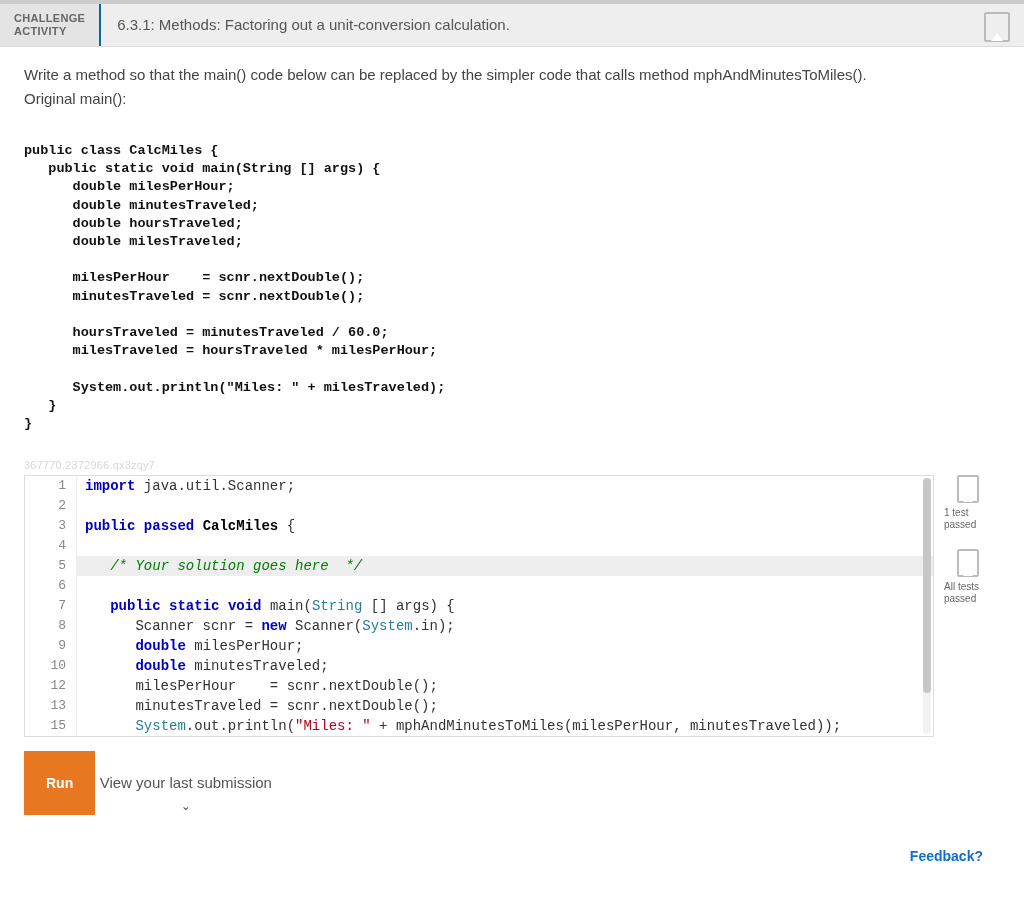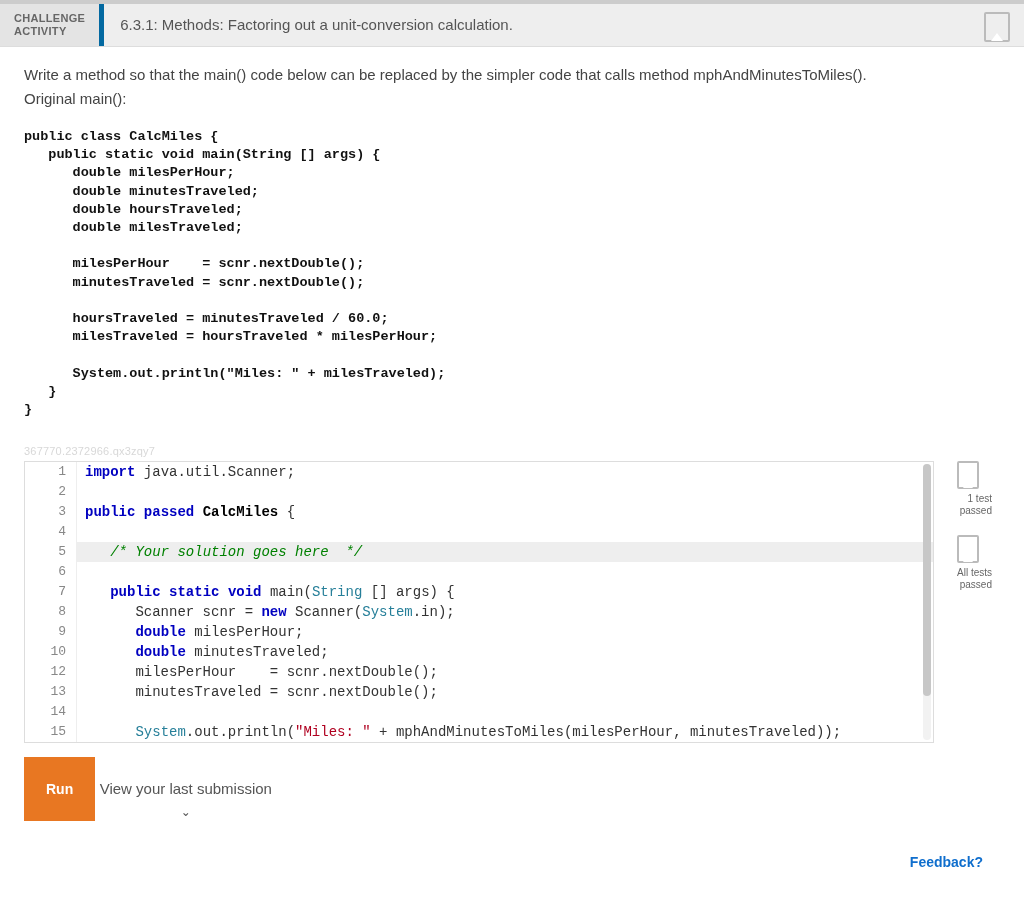--- a/index.html
+++ b/index.html
@@ -1,42 +1,42 @@
 <!DOCTYPE html>
 <html><head>
 <meta charset="utf-8">
 <style>
 * { box-sizing: border-box; margin: 0; padding: 0; }
 body { font-family: -apple-system, Helvetica, Arial, sans-serif; background: #fff; color: #333; width: 1024px; }
 .top-border { height: 4px; background: #ccc; box-shadow: 0 1px 2px rgba(0,0,0,0.15); }
 .header { background: #eeeeee; display: flex; align-items: stretch; border-bottom: 1px solid #ddd; }
-.header-label { background: #e4e4e4; padding: 8px 14px; font-size: 11px; font-weight: 700; color: #666; line-height: 1.2; letter-spacing: 0.3px; border-right: 5px solid #0369a1; }
+.header-label { background: #e4e4e4; padding: 8px 14px; font-size: 11px; font-weight: 700; color: #666; line-height: 1.2; letter-spacing: 0.3px; border-right: 2px solid #0369a1; }
 .header-title { padding: 12px 16px; font-size: 15px; color: #555; flex: 1; }
 .bookmark { width: 26px; height: 30px; margin: 8px 14px 0 0; border: 2px solid #bbb; border-radius: 2px; position: relative; align-self: flex-start; }
 .bookmark::after { content:''; position:absolute; bottom:-1px; left:50%; transform:translateX(-50%); border-left:6px solid transparent; border-right:6px solid transparent; border-bottom:8px solid #fff; }
 .content { padding: 16px 24px 24px; }
-.instructions { font-size: 15px; color: #444; line-height: 1.55; margin-bottom: 18px; font-weight: 300; }
+.instructions { font-size: 15px; color: #444; line-height: 1.55; margin-bottom: 32px; font-weight: 300; }
 .code-static { font-family: "Courier New", monospace; font-size: 13.5px; white-space: pre; color: #111; font-weight: 600; line-height: 1.35; margin-bottom: 26px; }
 .watermark { font-size: 11px; color: #d8d8d8; margin-bottom: 4px; letter-spacing: 0.2px; }
 .editor-row { display: flex; align-items: flex-start; }
 .editor { flex: 1; border: 1px solid #ddd; background: #fff; font-family: "Courier New", monospace; font-size: 14px; position: relative; max-width: 910px; }
 .scrollwrap { max-height: 304px; overflow: hidden; position: relative; }
 .line { display: flex; min-height: 20px; }
 .gutter { width: 52px; text-align: right; padding-right: 10px; color: #888; background: #fff; user-select: none; font-size: 13px; line-height: 20px; border-right: 1px solid #eee; }
 .codecell { padding-left: 8px; white-space: pre; line-height: 20px; flex: 1; }
 .hl { background: #eeeeee; }
 .tok-kw { color: #0000c0; font-weight: 600; }
 .tok-type { color: #267f99; }
 .tok-cls { color: #000; font-weight: 700; }
 .tok-str { color: #b00020; }
 .tok-com { color: #008000; font-style: italic; }
 .scrollbar { position: absolute; right: 2px; top: 2px; bottom: 2px; width: 8px; background: #f2f2f2; border-radius: 4px; }
 .sb-thumb { position: absolute; left: 0; right: 0; top: 0; height: 84%; background: #c7c7c7; border-radius: 4px; }
 .side-status { width: 58px; padding-left: 10px; }
-.status-item { text-align: right; margin-bottom: 18px; }
+.status-item { text-align: left; margin-bottom: 18px; }
 .status-icon { width: 22px; height: 28px; margin: 0 auto 4px; border: 2px solid #bbb; border-radius: 2px; position: relative; }
 .status-icon::after { content:''; position:absolute; bottom:-1px; left:50%; transform:translateX(-50%); border-left:5px solid transparent; border-right:5px solid transparent; border-bottom:7px solid #fff; }
 .status-text { font-size: 10px; color: #666; line-height: 1.2; }
 .run-btn { background: #e87722; color: #fff; border: none; padding: 24px 22px; font-size: 14px; font-weight: 600; margin-top: 14px; cursor: pointer; }
 .view-sub { margin-top: 18px; font-size: 15px; color: #555; font-weight: 300; cursor: pointer; display: inline-flex; align-items: center; gap: 8px; flex-direction: column; }
 .chev { font-size: 12px; }
 .feedback { text-align: right; padding: 8px 41px 20px; margin-left: 48px; }
 .feedback a { color: #0f6ecd; font-size: 14px; font-weight: 600; text-decoration: none; }
 </style>
 </head>
@@ -123,24 +123,20 @@
           </div>
           <div class="line">
             <div class="gutter">12</div>
             <div class="codecell"><span>      milesPerHour    = scnr.nextDouble();</span></div>
           </div>
           <div class="line">
             <div class="gutter">13</div>
             <div class="codecell"><span>      minutesTraveled = scnr.nextDouble();</span></div>
           </div>
           <div class="line">
-            <div class="gutter">14</div>
-            <div class="codecell"></div>
-          </div>
-          <div class="line">
             <div class="gutter">15</div>
             <div class="codecell"><span>      </span><span class="tok-type">System</span><span>.out.println(</span><span class="tok-str">"Miles: "</span><span> + mphAndMinutesToMiles(milesPerHour, minutesTraveled));</span></div>
           </div>
         </div>
       <div class="scrollbar">
           <div class="sb-thumb"></div>
         </div>
     </div>
     <div class="side-status" id="status-panel">
         <div class="status-item">

